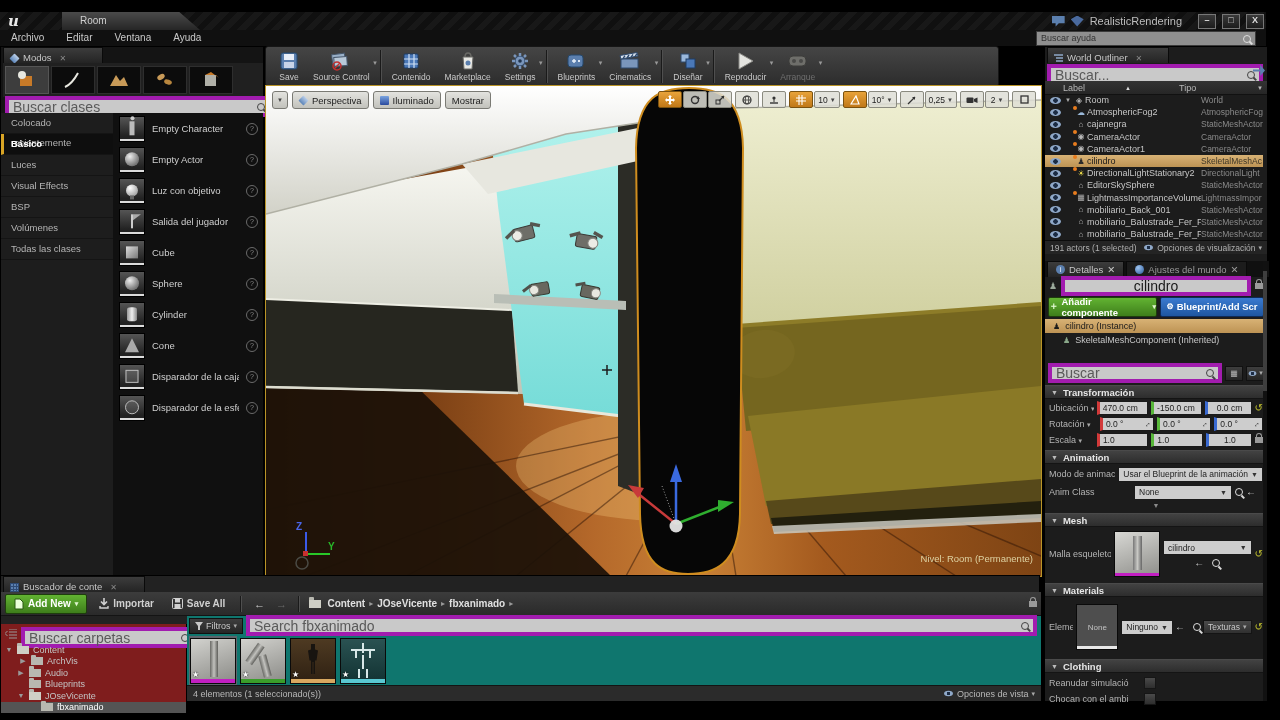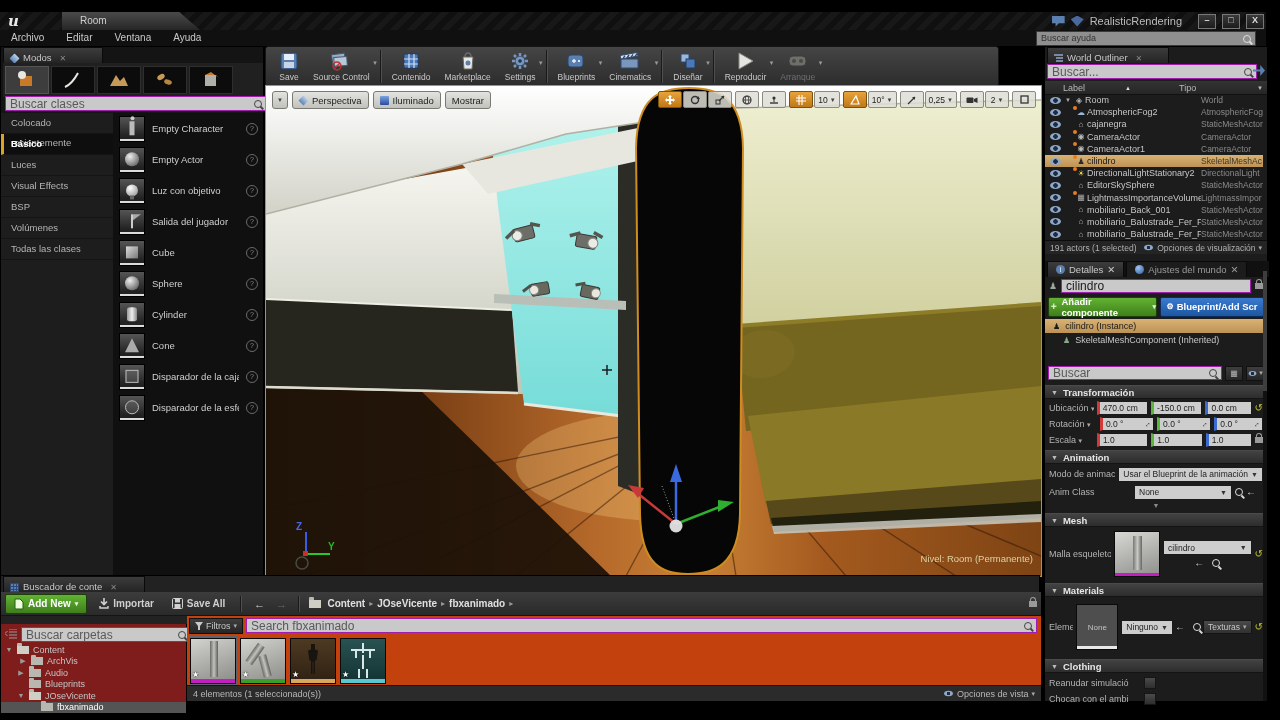--- a/index.html
+++ b/index.html
@@ -25,21 +25,21 @@
   #help-search{right:24px;top:31px;width:210px;height:13px;background:#8f8f8f;border:1px solid #3a3a3a;
     color:#333;font-size:9px;line-height:13px;padding:0 4px;}
   
   .mag{width:6px;height:6px;border:1.5px solid #444;border-radius:50%;position:relative;display:inline-block;flex:none;}
   .mag:after{content:"";position:absolute;width:4px;height:1.5px;background:#444;transform:rotate(45deg);right:-3px;bottom:-2px;}
   .mag.light{border-color:#ddd;} .mag.light:after{background:#ddd;}
   
   .ptab{height:15px;background:linear-gradient(#3c3c3c,#242424);color:#c8c8c8;font-size:9.5px;
     display:flex;align-items:flex-end;padding:0 6px;gap:4px;border:1px solid #0a0a0a;border-bottom:none;}
   .ptab .x{color:#888;font-size:8px;margin-left:4px;}
-  .lightfield{background:#c9c9c9;border:1px solid #a21caf;color:#333;font-size:12px;display:flex;align-items:center;padding:0 4px;gap:4px;}
+  .lightfield{background:#c9c9c9;border:4px solid #a21caf;color:#333;font-size:14px;display:flex;align-items:center;padding:0 4px;gap:4px;justify-content:center;}
   .lightfield .ph{color:#5a5a5a;flex:1;white-space:nowrap;overflow:hidden;}
   
   #modes{left:0;top:46px;width:262px;height:529px;background:#141414;border:1px solid #000;}
   #mode-tools{left:2px;top:16px;height:30px;gap:2px;padding:2px;background:#202020;width:256px;}
   .mtool{width:42px;height:26px;background:#0c0c0c;border:1px solid #2e2e2e;display:flex;align-items:center;justify-content:center;}
   .mtool.active{background:#3d3d3d;border-color:#555;}
   #mode-search{left:4px;top:49px;width:252px;height:13px;}
   #mode-cats{left:0;top:66px;width:112px;bottom:0;background:#1d1d1d;}
   .cat{height:20px;line-height:20px;color:#b5b5b5;font-size:9.5px;padding-left:10px;border-bottom:1px solid #141414;}
   .cat.active{background:#0e0e0e;color:#fff;font-weight:bold;border-left:3px solid #d8a425;padding-left:7px;}
@@ -125,21 +125,21 @@
   .comprow.selected{background:linear-gradient(#d8b275,#bd9354);color:#1a1a1a;}
   #det-search-row{left:0;top:318px;width:222px;height:16px;gap:3px;padding:0 3px;box-sizing:border-box;}
   .sqbtn{width:16px;height:13px;background:linear-gradient(#3e3e3e,#262626);border:1px solid #111;display:flex;align-items:center;justify-content:center;color:#bbb;font-size:8px;gap:1px;}
   .sect{position:absolute;left:0;width:222px;height:14px;background:linear-gradient(#424242,#2d2d2d);border-top:1px solid #4a4a4a;border-bottom:1px solid #141414;
      color:#e6e6e6;font-size:9.5px;font-weight:bold;display:flex;align-items:center;gap:5px;padding-left:6px;box-sizing:border-box;}
   .sect .tri{color:#bbb;font-size:7px;}
   .proplabel{color:#b4b4b4;font-size:9px;white-space:nowrap;overflow:hidden;}
   .proprow{position:absolute;left:0;width:222px;height:16px;display:flex;align-items:center;padding:0 4px;box-sizing:border-box;gap:3px;}
   .tfield{height:12px;background:#cdcdcd;border:1px solid #1a1a1a;font-size:8.5px;color:#222;
      display:flex;align-items:center;padding:0 3px;gap:2px;}
-  .bx{border-left:3px solid #d23a3a;} .by{border-left:3px solid #58b83a;} .bz{border-left:3px solid #3a6ad2;}
+  .bx{border-left:3px solid #d23a3a;} .by{border-left:3px solid #58b83a;} .bz{border-left:3px solid #3a6ad2;justify-content:center;}
   .reset{color:#c2c22e;font-size:10px;line-height:10px;}
   .diag{display:inline-block;transform:rotate(45deg);font-size:8px;color:#444;margin-left:auto;}
   .ddfield{height:13px;background:#cdcdcd;border:1px solid #1a1a1a;font-size:8.5px;color:#222;display:flex;align-items:center;padding:0 4px;gap:3px;}
   .ddcaret{margin-left:auto;font-size:7px;color:#333;}
   .thumb{width:44px;height:44px;background:linear-gradient(160deg,#d8d8d4,#8e8e8a);border:1px solid #0a0a0a;position:relative;flex:none;}
   .thumb .cylshape{position:absolute;left:18px;top:4px;width:9px;height:34px;background:linear-gradient(90deg,#777,#c8c8c4,#666);}
   .thumb .magenta{position:absolute;left:0;right:0;bottom:0;height:3px;background:#c21ec2;}
   .thumb.none{background:#4e4e4e;display:flex;align-items:center;justify-content:center;color:#c2c2c2;font-size:8px;}
   .thumb.none:after{content:"";position:absolute;left:0;right:0;bottom:0;height:3px;background:#e8e8e8;}
   .arrbtn{color:#ddd;font-size:10px;line-height:10px;}
@@ -161,21 +161,21 @@
   .crumb{color:#e0e0e0;font-size:10px;font-weight:bold;}
   .crumb-sep{color:#9a9a9a;font-size:8px;padding:0 4px;}
   .folder{width:12px;height:8px;background:#b8b8b0;position:relative;display:inline-block;flex:none;}
   .folder:before{content:"";position:absolute;left:0;top:-2.5px;width:5px;height:2.5px;background:#b8b8b0;border-radius:1px 1px 0 0;}
   .folder.open{background:#cfcfc6;}
   #cb-left{left:0;top:48px;width:185px;height:85px;background:#7f1d1d;border-right:1px solid #000;}
   #cb-folder-search{left:20px;top:3px;width:160px;height:13px;}
   .treerow{height:11.5px;display:flex;align-items:center;gap:4px;font-size:9px;color:#c4c4c4;white-space:nowrap;}
   .treerow.selected{background:#545454;color:#fff;}
   .texp{width:8px;text-align:center;color:#9a9a9a;font-size:7px;flex:none;}
-  #cb-right{left:186px;top:40px;width:854px;height:85px;background:#c2410c;}
+  #cb-right{left:186px;top:40px;width:854px;height:85px;background:#0f766e;}
   #cb-filter-row{left:2px;top:2px;width:848px;height:15px;gap:3px;}
   #btn-filters{height:14px;background:linear-gradient(#3e3e3e,#262626);border:1px solid #111;color:#c8c8c8;font-size:9px;display:flex;align-items:center;gap:3px;padding:0 5px;}
   .tile{width:44px;height:44px;position:relative;border:1px solid #0a0a0a;flex:none;}
   .tilewrap{position:relative;width:48px;display:flex;flex-direction:column;align-items:center;padding-top:2px;}
   .tilewrap.selected{background:#5c6philosophy;}
   .tilewrap.selected{background:#5f646c;}
   .tile .bar{position:absolute;left:0;right:0;bottom:0;height:4px;}
   .tile .star{position:absolute;left:1px;bottom:4px;color:#fff;font-size:8px;text-shadow:0 0 2px #000;}
   .tile-label{color:#1a1a1a;font-size:7.5px;color:#c8c8c8;margin-top:1px;}
   .t-gray{background:linear-gradient(160deg,#d2d2ce,#8a8a86);}

